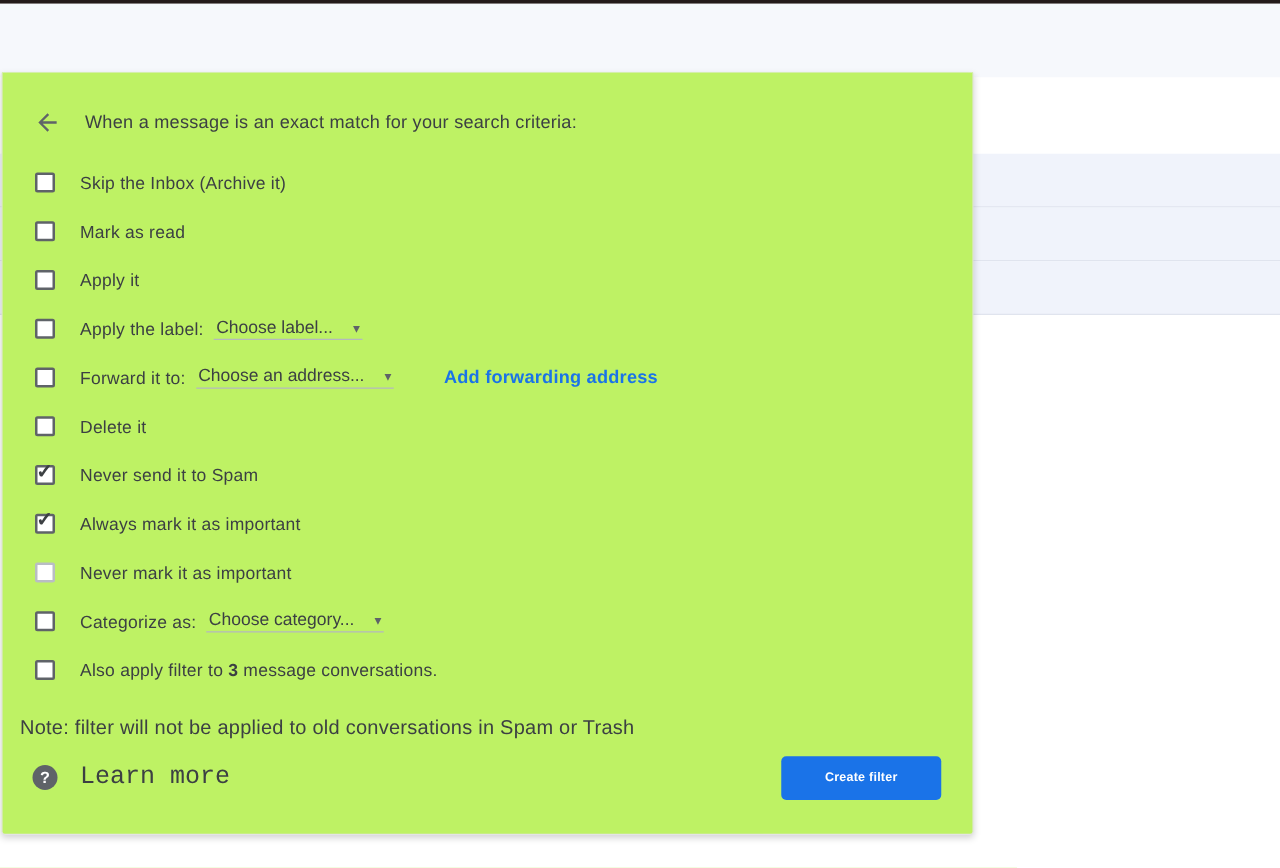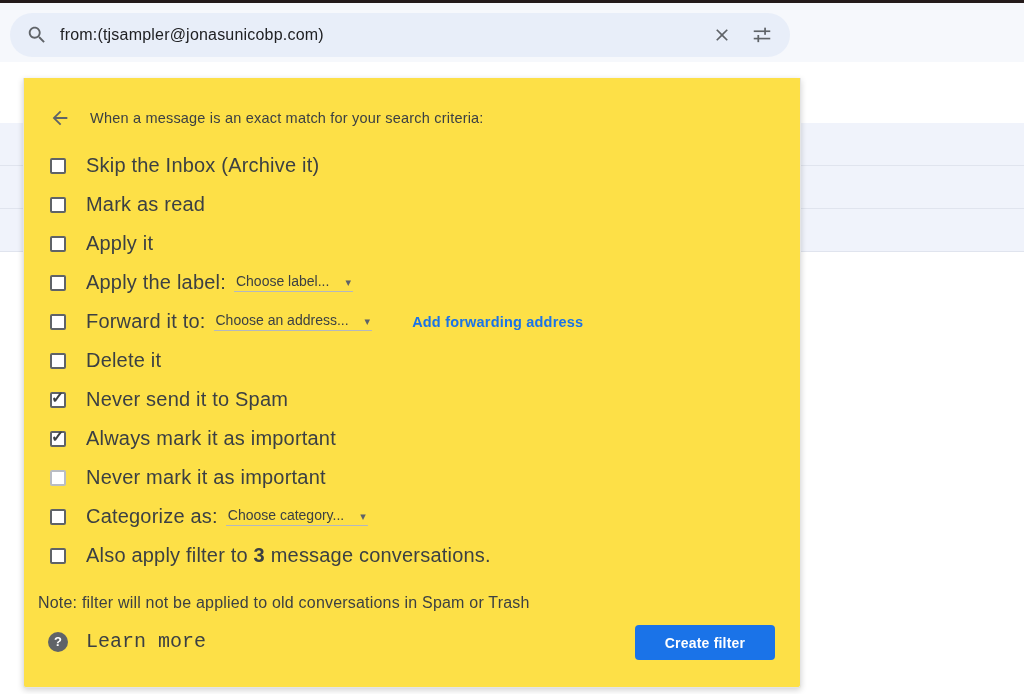--- a/index.html
+++ b/index.html
@@ -18,99 +18,74 @@
   .search-bar { position:absolute; left:10px; top:13px; width:780px; height:44px;
     background:#e8eef9; border-radius:22px; display:flex; align-items:center; z-index:3; }
   .search-bar .mag { margin-left:16px; display:flex; }
   .search-query { margin-left:12px; flex:1; font-size:16px; color:#202124; letter-spacing:.2px;
     white-space:nowrap; overflow:hidden; }
   .sb-icon-btn { width:40px; height:40px; display:flex; align-items:center; justify-content:center;
     cursor:pointer; flex:0 0 auto; }
   .sb-icon-btn:last-child { margin-right:8px; }
 
   
-  .panel { position:absolute; left:23px; top:58px; width:778px; height:610px; background:#fde047;
+  .panel { position:absolute; left:1px; top:58px; width:778px; height:610px; background:#bef264;
     border:1px solid #e4e4e4; border-top:none; border-radius:0 0 3px 3px;
-    box-shadow:0 2px 6px rgba(0,0,0,.18); z-index:2;margin-top:20px; }
+    box-shadow:0 2px 6px rgba(0,0,0,.18); z-index:2; }
   .panel-header { position:absolute; left:0; top:20px; width:100%; height:40px;
     display:flex; align-items:center; }
   .back-btn { width:24px; height:24px; margin-left:24px; display:flex; align-items:center;
     justify-content:center; cursor:pointer; }
   .panel-title { margin-left:18px; font-size:14.5px; color:#3c4043; letter-spacing:.2px; }
 
   .rows { position:absolute; left:0; top:68px; width:100%; }
   .row { height:39px; display:flex; align-items:center; padding-left:26px; }
   .cbx { width:16px; height:16px; border:2px solid #5f6368; border-radius:2px; flex:0 0 auto;
     position:relative; cursor:pointer; background:#fff; }
   .cbx.disabled { border-color:#b9bdc4; }
   .cbx .mark { position:absolute; left:-1px; top:-4px; font-size:16px; font-weight:bold;
     color:#3c4043; line-height:1; }
-  .row-label { margin-left:20px; font-size:20px; color:#3c4043; letter-spacing:.2px; cursor:pointer; }
+  .row-label { margin-left:20px; font-size:14px; color:#3c4043; letter-spacing:.2px; cursor:pointer; }
   .dropdown { margin-left:8px; font-size:14px; color:#3c4043; border-bottom:1px solid #b4b8be;
     padding:0 2px 2px 2px; display:inline-flex; align-items:flex-end; cursor:pointer; }
   .dropdown .caret { margin-left:16px; font-size:11px; color:#5f6368; }
   .blue-link { margin-left:40px; font-size:14.5px; font-weight:bold; color:#1a73e8;
     letter-spacing:.2px; cursor:pointer; }
   .bold-num { font-weight:bold; }
 
   .note { position:absolute; left:14px; top:516px; font-size:16px; color:#3c4043;
     letter-spacing:.2px; }
 
   .panel-footer { position:absolute; left:0; top:540px; width:100%; height:56px; }
   .learn-more { position:absolute; left:24px; top:12px; display:flex; align-items:center;
     cursor:pointer; }
   .help-circle { width:20px; height:20px; border-radius:50%; background:#5f6368; color:#ffffff;
     font-size:13px; font-weight:bold; display:flex; align-items:center; justify-content:center; }
   .learn-more-label { margin-left:18px; font-size:20px; color:#3c4043;font-family:Liberation Mono, monospace; }
-  .create-btn { position:absolute; right:25px; top:7px; width:140px; height:35px;
-    background:#1a73e8; color:#ffffff; border:none; border-radius:4px; font-size:14px;
+  .create-btn { position:absolute; right:25px; top:7px; width:128px; height:35px;
+    background:#1a73e8; color:#ffffff; border:none; border-radius:4px; font-size:10px;
     font-weight:bold; letter-spacing:.2px; cursor:pointer;
     font-family:"Liberation Sans", sans-serif; }
 
   svg.gicon { display:block; }
 </style>
 </head>
 <body>
 
 <div class="stage">
 
   <div class="top-strip"></div>
   <div class="bg-header"></div>
   <div class="bg-white-band"></div>
   <div class="bg-rows">
     <div class="bg-row"></div>
     <div class="bg-row"></div>
     <div class="bg-row"></div>
   </div>
 
-  <div class="search-bar">
-    <span class="mag">
-      <svg class="gicon" width="22" height="22" viewBox="0 0 24 24" fill="#5f6368">
-        <path d="M15.5 14h-.79l-.28-.27C15.41 12.59 16 11.11 16 9.5 16 5.91 13.09 3 9.5 3S3 5.91 3 9.5 5.91 16 9.5 16c1.61 0 3.09-.59 4.23-1.57l.27.28v.79l5 4.99L20.49 19l-4.99-5zm-6 0C7.01 14 5 11.99 5 9.5S7.01 5 9.5 5 14 7.01 14 9.5 11.99 14 9.5 14z"></path>
-      </svg>
-    </span>
-    <div class="search-query">from:(tjsampler@jonasunicobp.com)</div>
-    <div class="sb-icon-btn">
-      <span>
-        <svg class="gicon" width="20" height="20" viewBox="0 0 24 24" fill="#5f6368">
-          <path d="M19 6.41 17.59 5 12 10.59 6.41 5 5 6.41 10.59 12 5 17.59 6.41 19 12 13.41 17.59 19 19 17.59 13.41 12z"></path>
-        </svg>
-      </span>
-    </div>
-    <div class="sb-icon-btn">
-      <span>
-        <svg class="gicon" width="22" height="22" viewBox="0 0 24 24" fill="#5f6368">
-          <rect x="3" y="7" width="18" height="1.8"></rect>
-          <rect x="14.4" y="4" width="1.9" height="7.8"></rect>
-          <rect x="3" y="15" width="18" height="1.8"></rect>
-          <rect x="7" y="12" width="1.9" height="7.8"></rect>
-        </svg>
-      </span>
-    </div>
-  </div>
 
   <div class="panel">
 
     <div class="panel-header">
       <span class="back-btn">
         <svg class="gicon" width="22" height="22" viewBox="0 0 24 24" fill="#5f6368">
           <path d="M20 11H7.83l5.59-5.59L12 4l-8 8 8 8 1.41-1.41L7.83 13H20v-2z"></path>
         </svg>
       </span>
       <span class="panel-title">When a message is an exact match for your search criteria:</span>

